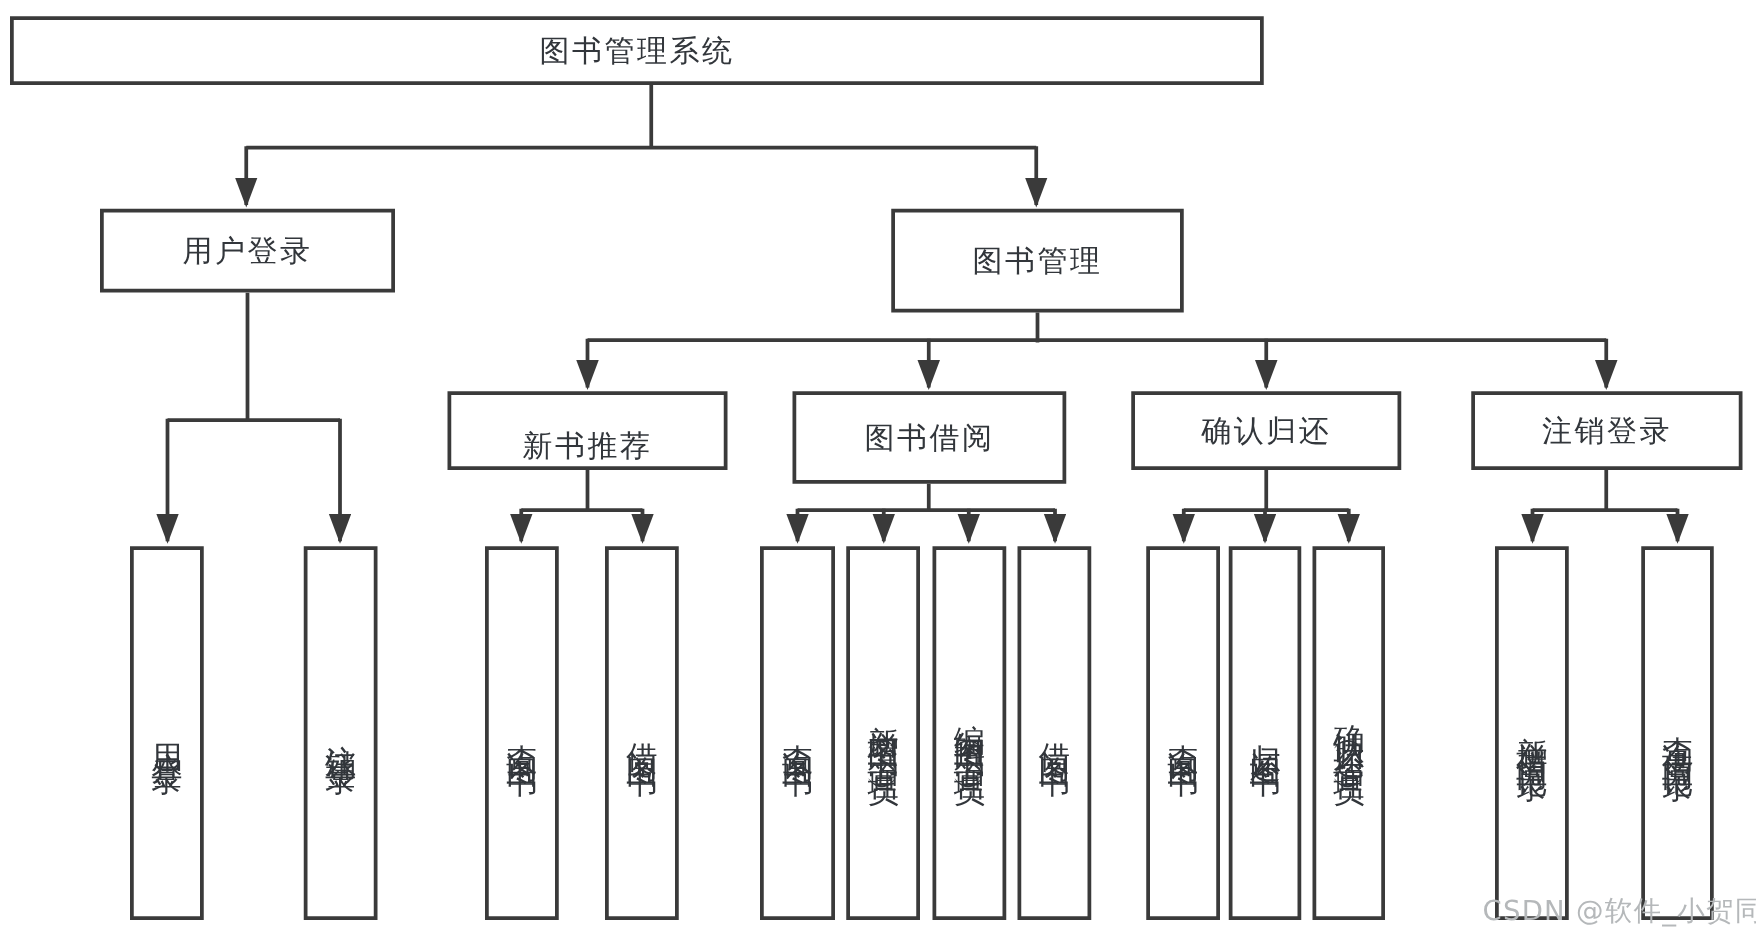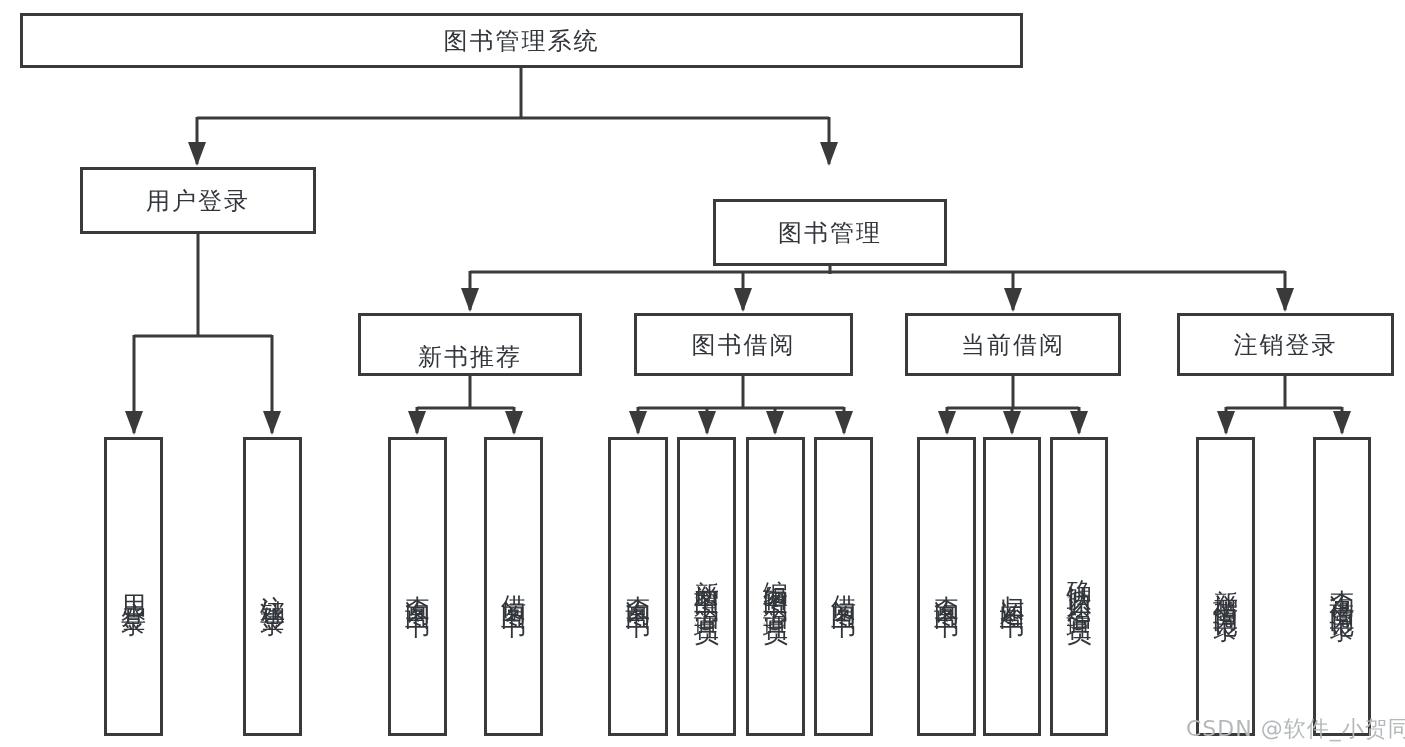--- a/index.html
+++ b/index.html
@@ -105,39 +105,39 @@
       <path d="M1012,407 V433" marker-end="url(#ah)"></path>
       <path d="M1079,407 V433" marker-end="url(#ah)"></path>
 
       <path d="M1285,376 V409"></path>
       <path d="M1226,408 H1342"></path>
       <path d="M1226,407 V433" marker-end="url(#ah)"></path>
       <path d="M1342,407 V433" marker-end="url(#ah)"></path>
     </g>
   </svg>
 
-  <div class="box" style="left:20px;top:13px;width:1003px;height:55px;">
+  <div class="box" style="left:8px;top:13px;width:1003px;height:55px;">
     <span class="hlabel">图书管理系统</span>
   </div>
 
   <div class="box" style="left:80px;top:167px;width:236px;height:67px;">
     <span class="hlabel">用户登录</span>
   </div>
-  <div class="box" style="left:713px;top:167px;width:234px;height:67px;margin-top:32px;">
+  <div class="box" style="left:713px;top:167px;width:234px;height:83px;">
     <span class="hlabel">图书管理</span>
   </div>
 
   <div class="box" style="left:358px;top:313px;width:224px;height:63px;align-items:flex-end;">
     <span class="hlabel">新书推荐</span>
   </div>
-  <div class="box" style="left:634px;top:313px;width:219px;height:63px;">
+  <div class="box" style="left:634px;top:313px;width:219px;height:74px;">
     <span class="hlabel">图书借阅</span>
   </div>
   <div class="box" style="left:905px;top:313px;width:216px;height:63px;">
-    <span class="hlabel">当前借阅</span>
+    <span class="hlabel">确认归还</span>
   </div>
   <div class="box" style="left:1177px;top:313px;width:217px;height:63px;">
     <span class="hlabel">注销登录</span>
   </div>
 
   <div class="box vbox" style="left:104px;">
     <span class="vlabel">用户登录</span>
   </div>
   <div class="box vbox" style="left:243px;">
     <span class="vlabel">注销登录</span>

